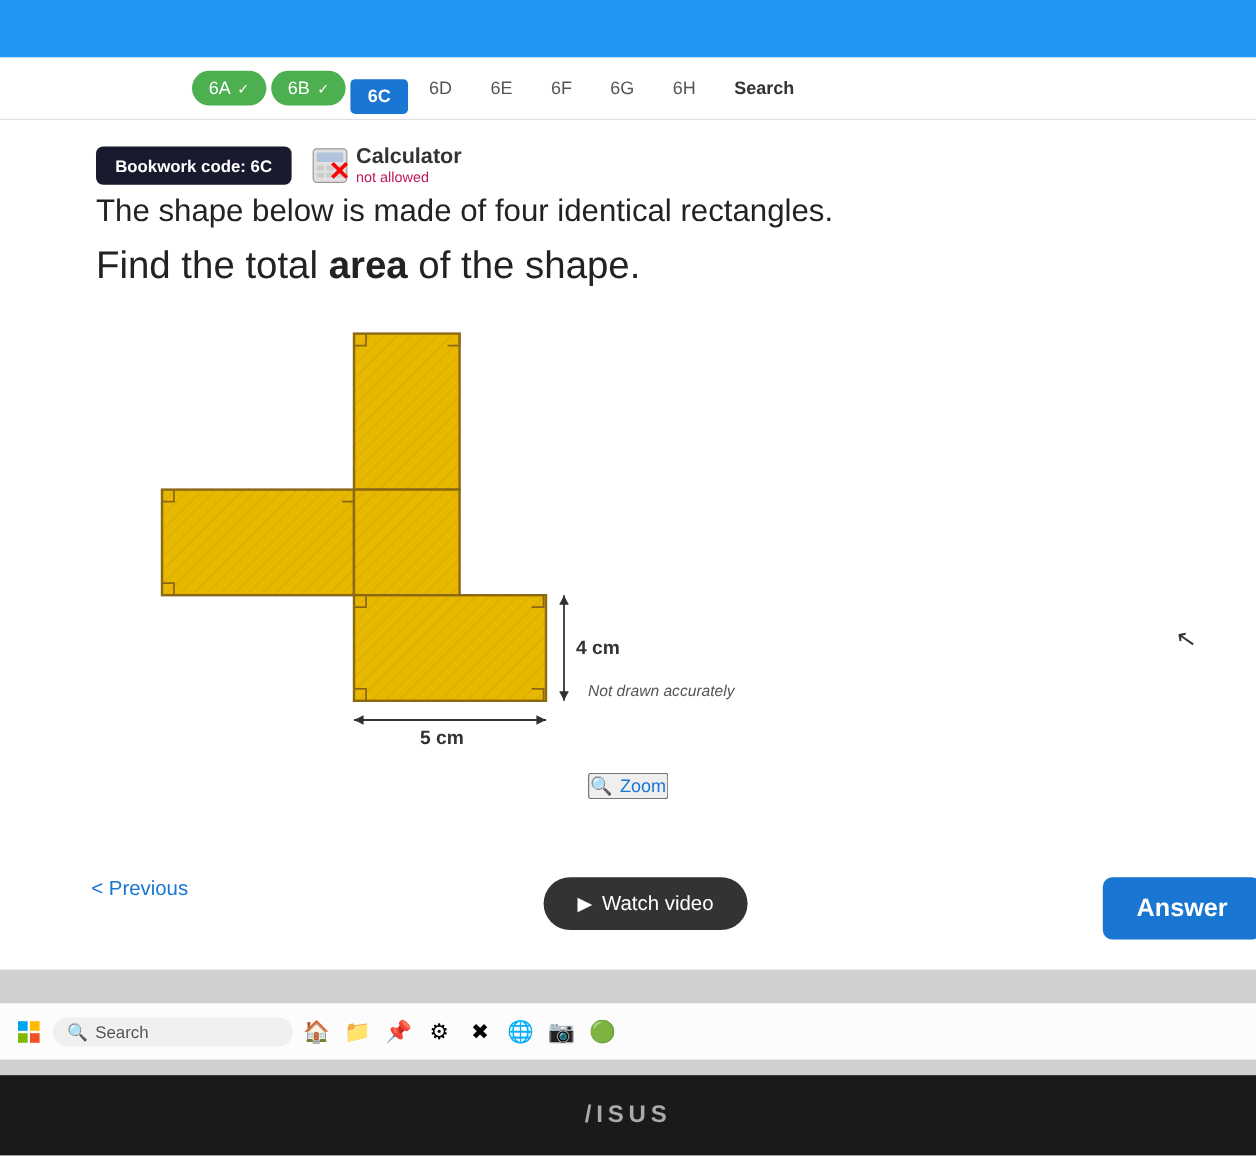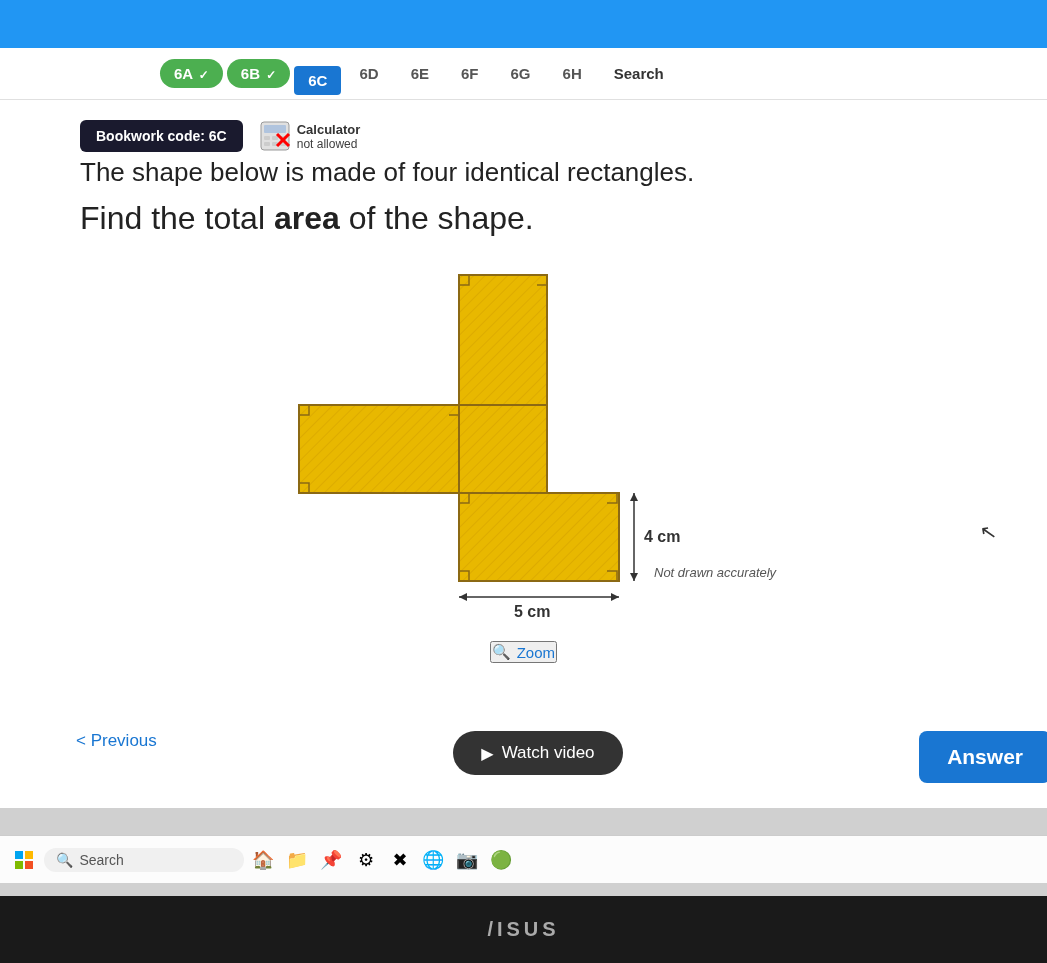--- a/index.html
+++ b/index.html
@@ -42,21 +42,21 @@
       border-bottom: 1px solid #e0e0e0;
       height: 52px;
     }
 
     .nav-tab {
       padding: 6px 14px;
       font-size: 15px;
       color: #555;
       cursor: pointer;
       border-radius: 4px;
-      font-weight: 700;
+      font-weight: 400;
     }
 
     .nav-tab.active {
       background: #1976D2;
       color: #fff;
       font-weight: bold;
       margin-top: 13px;
     }
 
     .nav-tab.completed {
@@ -232,21 +232,20 @@
       color: #aaa;
       font-size: 20px;
       font-weight: bold;
       letter-spacing: 4px;
     }
 
     
     .shape-svg-container {
       margin: 0 auto;
       display: flex;
-      justify-content: center;
       position: relative;
     }
 
     
     .cursor {
       position: absolute;
       right: 50px;
       top: 520px;
       font-size: 20px;
       color: #333;
@@ -311,22 +310,22 @@
           <rect x="5" y="16" width="6" height="4" rx="1" fill="#ccc"></rect>
           <rect x="13" y="16" width="6" height="4" rx="1" fill="#ccc"></rect>
           <rect x="5" y="22" width="6" height="4" rx="1" fill="#ccc"></rect>
           <rect x="13" y="22" width="6" height="4" rx="1" fill="#ccc"></rect>
           <rect x="21" y="16" width="6" height="10" rx="1" fill="#ccc"></rect>
 
           <line x1="18" y1="14" x2="30" y2="26" stroke="red" stroke-width="3"></line>
           <line x1="30" y1="14" x2="18" y2="26" stroke="red" stroke-width="3"></line>
         </svg>
         <div>
-          <div style="font-size:13px; font-weight:bold; color:#333;">Calculator</div>
-          <div style="font-size:12px; color:#404040;">not allowed</div>
+          <div style="font-size:18px; font-weight:bold; color:#333;">Calculator</div>
+          <div style="font-size:12px; color:#be185d;">not allowed</div>
         </div>
       </div>
     </div>
 
     <div class="question-text">
       <span>The shape below is made of four identical rectangles.</span>
     </div>
     <div class="question-sub">
       <span>Find the total </span><strong>area</strong><span> of the shape.</span>
     </div>

